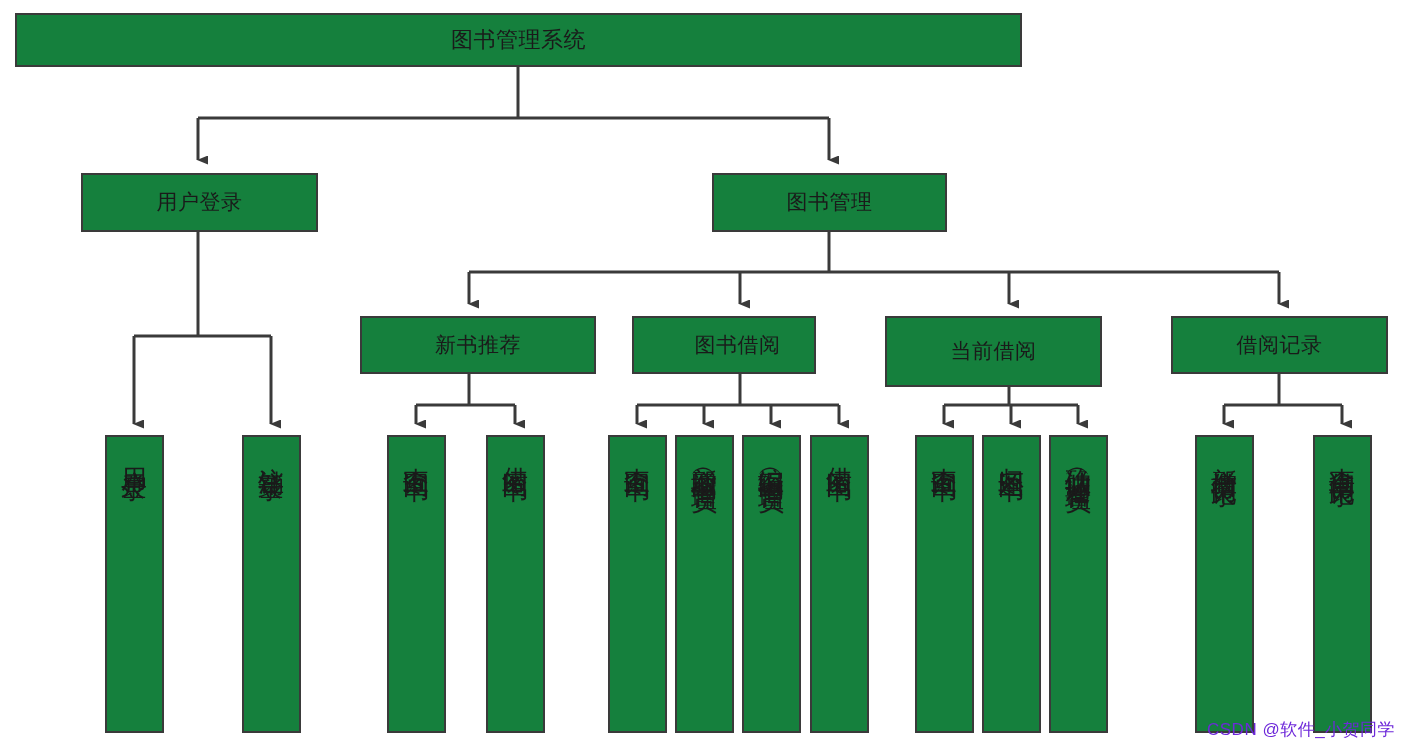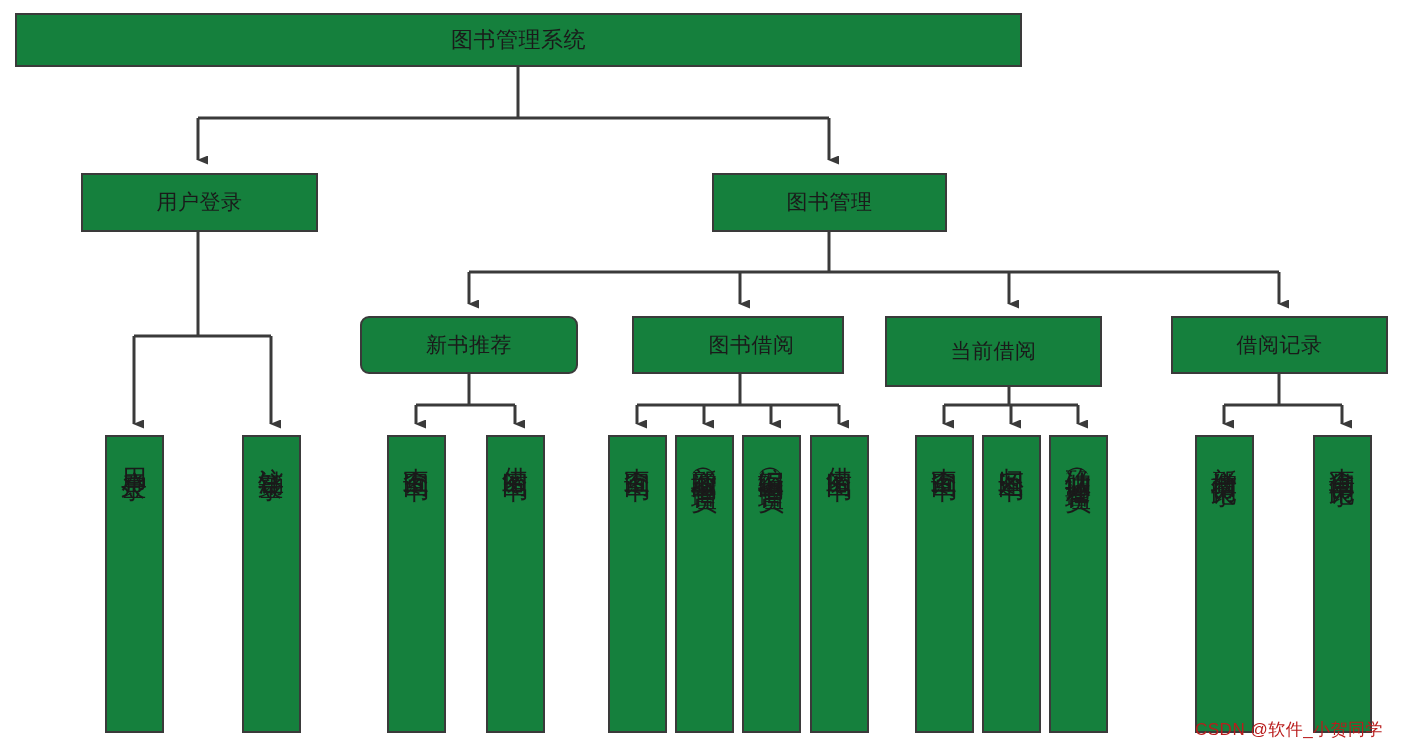--- a/index.html
+++ b/index.html
@@ -61,26 +61,27 @@
   .node-v .node-label {
     writing-mode: vertical-rl;
     text-orientation: upright;
     font-size: 26px;
     letter-spacing: 3px;
     line-height: 1;
     white-space: nowrap;
   }
   .watermark {
     position: absolute;
-    color: #b91c1c;
+    color: #6d28d9;
     font-size: 17px;
     font-family: "Liberation Sans", "DejaVu Sans", sans-serif;
     white-space: nowrap;
     pointer-events: none;
     letter-spacing: 0.5px;
+    margin-left: 12px;
   }
 </style>
 </head>
 <body>
 
 <div id="diagram-root">
 
   <svg class="diagram-canvas" viewBox="0 0 1405 747" aria-hidden="true">
     <defs>
       <marker id="arrowhead" markerWidth="9" markerHeight="11" refX="4.5" refY="10" orient="auto" markerUnits="userSpaceOnUse">
@@ -135,24 +136,24 @@
     <span class="node-label">图书管理系统</span>
   </div>
 
   <div class="node-box node-h" style="left:81px; top:173px; width:237px; height:59px;">
     <span class="node-label">用户登录</span>
   </div>
   <div class="node-box node-h" style="left:712px; top:173px; width:235px; height:59px;">
     <span class="node-label">图书管理</span>
   </div>
 
-  <div class="node-box node-h" style="left:360px; top:316px; width:218px; height:58px;border-radius:9px;">
+  <div class="node-box node-h" style="left:360px; top:316px; width:236px; height:58px;">
     <span class="node-label">新书推荐</span>
   </div>
-  <div class="node-box node-h" style="left:632px; top:316px; width:212px; height:58px;padding-left:27px;">
+  <div class="node-box node-h" style="left:632px; top:316px; width:184px; height:58px;padding-left:27px;">
     <span class="node-label">图书借阅</span>
   </div>
   <div class="node-box node-h" style="left:885px; top:316px; width:217px; height:71px;">
     <span class="node-label">当前借阅</span>
   </div>
   <div class="node-box node-h" style="left:1171px; top:316px; width:217px; height:58px;justify-content:center;">
     <span class="node-label">借阅记录</span>
   </div>
 
   <div class="node-box node-v" style="left:105px; top:435px; width:59px; height:298px;">

